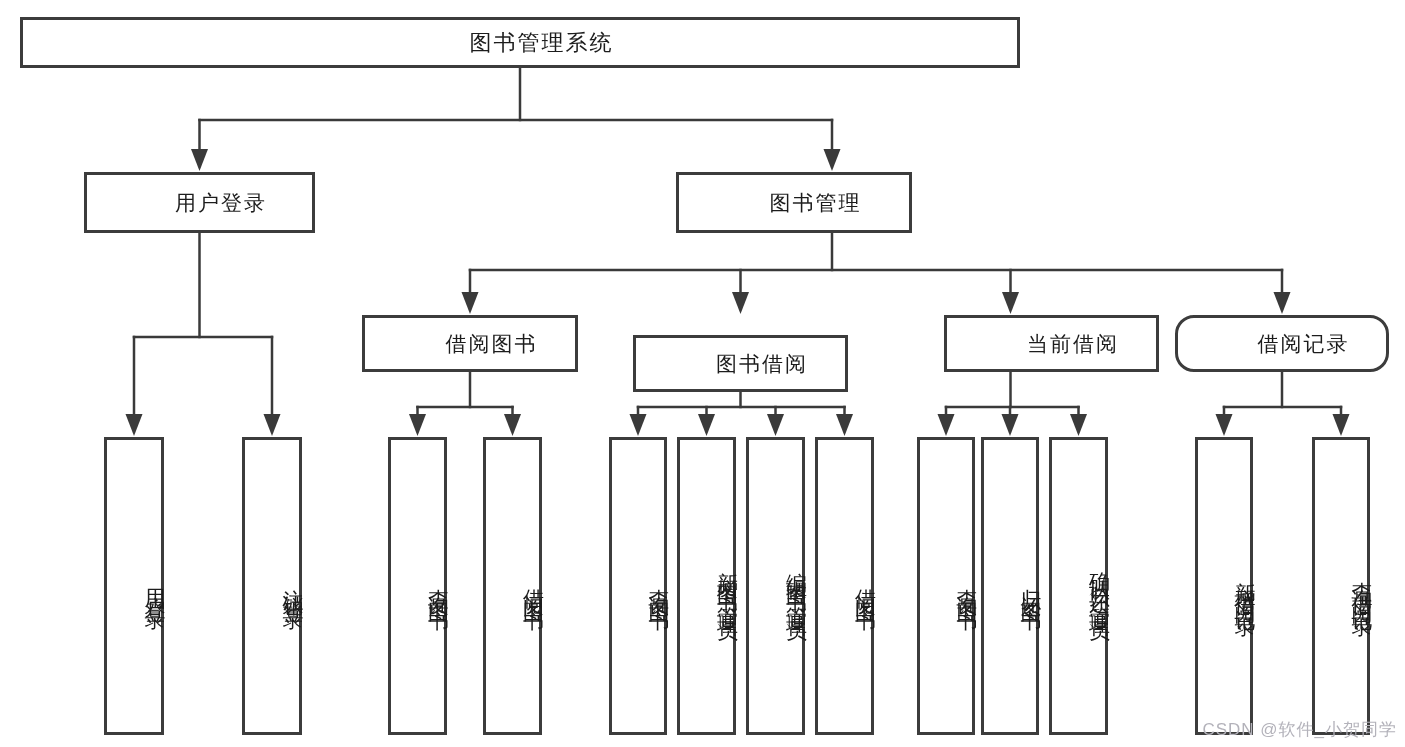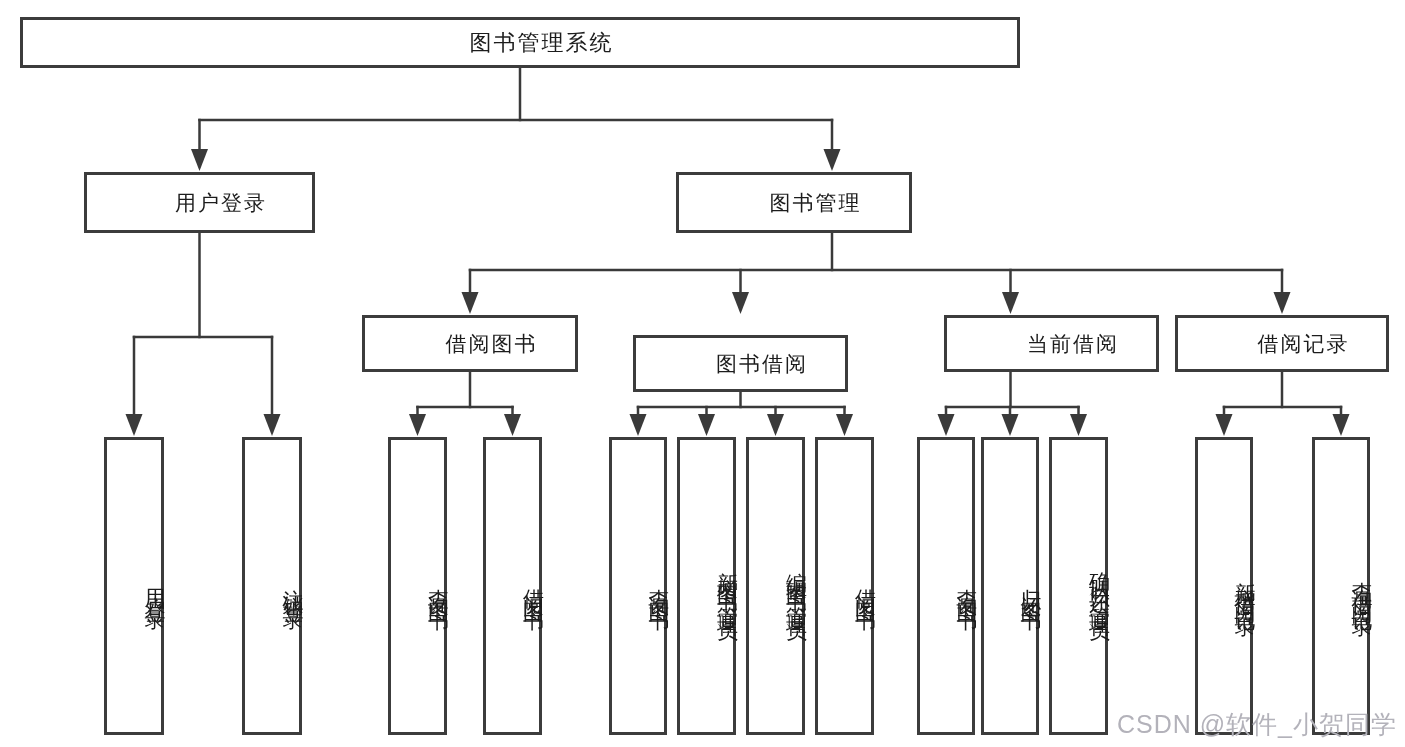--- a/index.html
+++ b/index.html
@@ -39,21 +39,21 @@
     writing-mode: vertical-rl;
     text-orientation: mixed;
     letter-spacing: 7px;
     line-height: 1;
     white-space: normal;
   }
   #watermark {
     position: absolute;
     right: 8px;
     bottom: 6px;
-    font-size: 25px;
+    font-size: 17px;
     letter-spacing: 1px;
     white-space: nowrap;
   }
 </style>
 </head>
 <body>
 
 <div id="canvas" style="--line: #3a3a3a; --border: #3c3c3c; --text: #1c1c1c;">
   <svg id="connectors" xmlns="http://www.w3.org/2000/svg" viewBox="0 0 1405 747">
       <line x1="520" y1="68" x2="520" y2="120" stroke="#3a3a3a" stroke-width="2.5" stroke-linecap="square"></line>
@@ -109,21 +109,21 @@
       <line x1="1341" y1="407" x2="1341" y2="419" stroke="#3a3a3a" stroke-width="2.5" stroke-linecap="square"></line>
       <polygon points="1332.5,414 1349.5,414 1341,436" fill="#3a3a3a"></polygon>
     </svg>
   <div id="nodes">
       <div class="node root" style="left: 20px; top: 17px; width: 1000px; height: 51px;">图书管理系统</div>
       <div class="node" style="left: 84px; top: 172px; width: 231px; height: 61px;">用户登录</div>
       <div class="node" style="left: 676px; top: 172px; width: 236px; height: 61px;">图书管理</div>
       <div class="node" style="left: 362px; top: 315px; width: 216px; height: 57px;">借阅图书</div>
       <div class="node" style="left: 633px; top: 315px; width: 215px; height: 57px; margin-top: 20px;">图书借阅</div>
       <div class="node" style="left: 903px; top: 315px; width: 215px; height: 57px; margin-left: 41px;">当前借阅</div>
-      <div class="node" style="left: 1175px; top: 315px; width: 214px; height: 57px;">借阅记录</div>
+      <div class="node" style="left: 1175px; top: 315px; width: 214px; height: 57px; border-radius: 19px;">借阅记录</div>
       <div class="node vertical" style="left: 104px; top: 437px; width: 60px; height: 298px;">用户登录</div>
       <div class="node vertical" style="left: 242px; top: 437px; width: 60px; height: 298px;">注销登录</div>
       <div class="node vertical" style="left: 388px; top: 437px; width: 59px; height: 298px;">查询图书</div>
       <div class="node vertical" style="left: 483px; top: 437px; width: 59px; height: 298px;">借阅图书</div>
       <div class="node vertical" style="left: 609px; top: 437px; width: 58px; height: 298px;">查询图书</div>
       <div class="node vertical" style="left: 677px; top: 437px; width: 59px; height: 298px;">新增图书（管理员）</div>
       <div class="node vertical" style="left: 746px; top: 437px; width: 59px; height: 298px;">编辑图书（管理员）</div>
       <div class="node vertical" style="left: 815px; top: 437px; width: 59px; height: 298px;">借阅图书</div>
       <div class="node vertical" style="left: 917px; top: 437px; width: 58px; height: 298px;">查询图书</div>
       <div class="node vertical" style="left: 981px; top: 437px; width: 58px; height: 298px;">归还图书</div>

